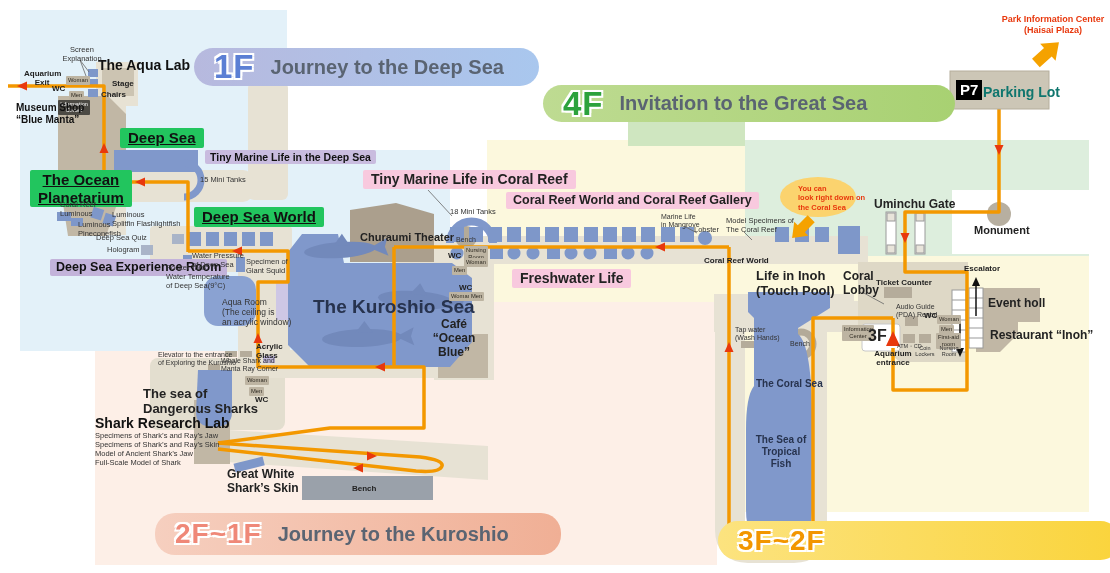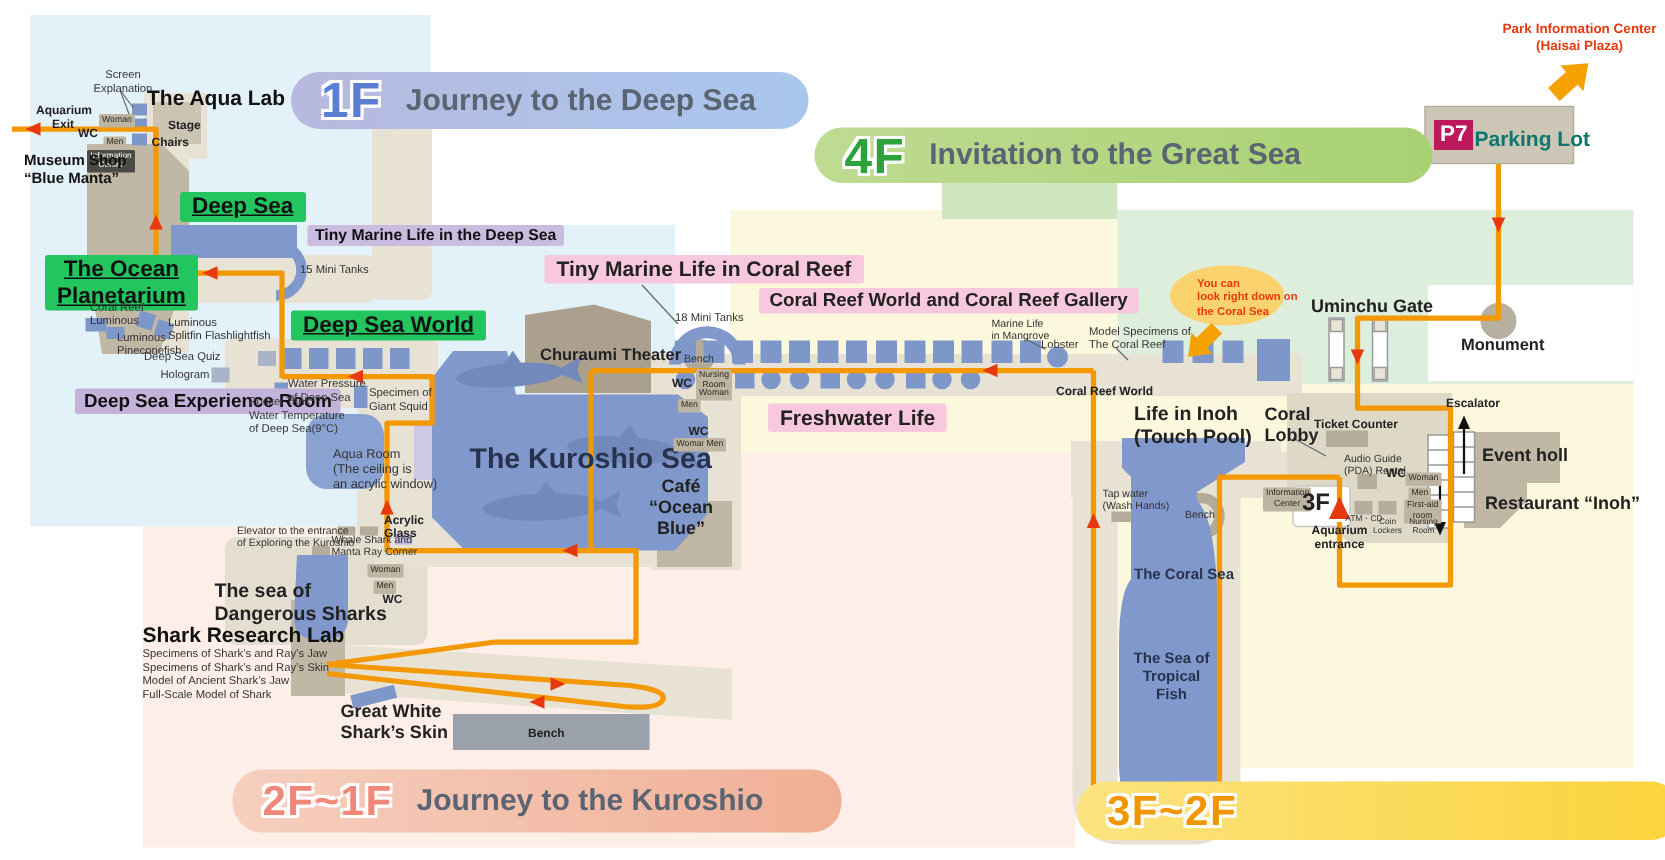--- a/index.html
+++ b/index.html
@@ -24,21 +24,21 @@
   .area-purple{background:#22c55e;font-weight:bold;font-size:15px;color:#111;padding:1px 8px;border-radius:2px;text-decoration:underline;}
   .area-purple-md{background:#c3b3da;font-weight:bold;font-size:12.5px;color:#111;padding:1px 6px;border-radius:2px;}
   .area-purple-sm{background:#c9bcdf;font-weight:bold;font-size:10.5px;color:#111;padding:1px 5px;border-radius:2px;}
   .area-pink{background:#f8c9de;font-weight:bold;font-size:14px;color:#222;padding:1px 8px;border-radius:2px;}
   .area-pink-md{background:#f8c9de;font-weight:bold;font-size:12.5px;color:#222;padding:1px 7px;border-radius:2px;}
   .pool-title{font-weight:bold;font-size:19px;color:#27334e;}
   .pool-sub{font-weight:bold;font-size:10px;color:#27334e;}
   .balloon{color:#e8380d;font-weight:bold;font-size:7.5px;text-align:center;line-height:1.25;}
   .red-note{color:#e8380d;font-weight:bold;font-size:9px;text-align:center;}
   .f3{font-weight:bold;font-size:16px;color:#222;}
-  .p7-badge{background:#be185d;color:#fff;font-weight:bold;font-size:15px;padding:1px 4px;}
+  .p7-badge{background:#000000;color:#fff;font-weight:bold;font-size:15px;padding:1px 4px;}
   .parking{font-weight:bold;font-size:14px;color:#0f766e;}
   .banner{position:absolute;border-radius:20px;display:flex;align-items:center;gap:16px;padding:0 20px;}
   .floor{font-weight:bold;font-size:33px;letter-spacing:1px;
          text-shadow:-2px -2px 0 #fff,2px -2px 0 #fff,-2px 2px 0 #fff,2px 2px 0 #fff,0 0 3px #fff;}
   .floor-sm{font-size:28px;}
   .btitle{font-weight:bold;font-size:20px;color:#5a6472;}
   #banner-1f{left:194px;top:48px;width:305px;height:38px;background:linear-gradient(90deg,#b7b9de,#a9c7ee);}
   #banner-4f{left:543px;top:85px;width:372px;height:37px;background:linear-gradient(90deg,#bedb92,#a8d172);}
   #banner-2f1f{left:155px;top:513px;width:366px;height:42px;background:linear-gradient(90deg,#f6cfbf,#f0af95);}
   #banner-3f2f{left:718px;top:521px;width:362px;height:39px;background:linear-gradient(90deg,#fce37f,#fad43c);}

